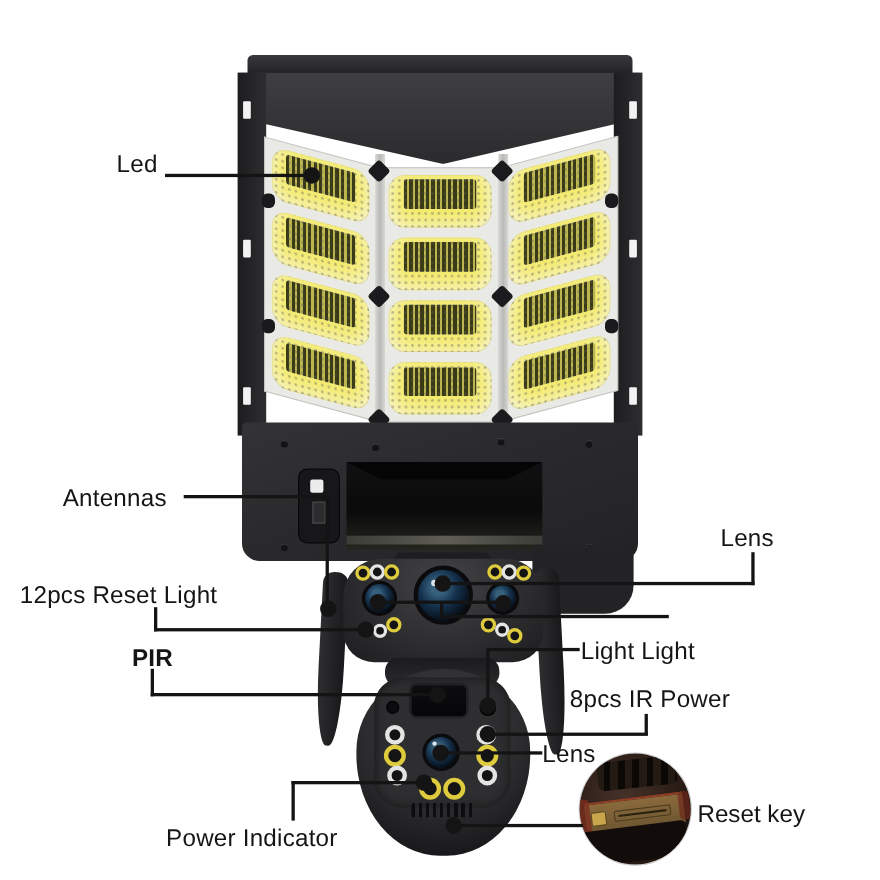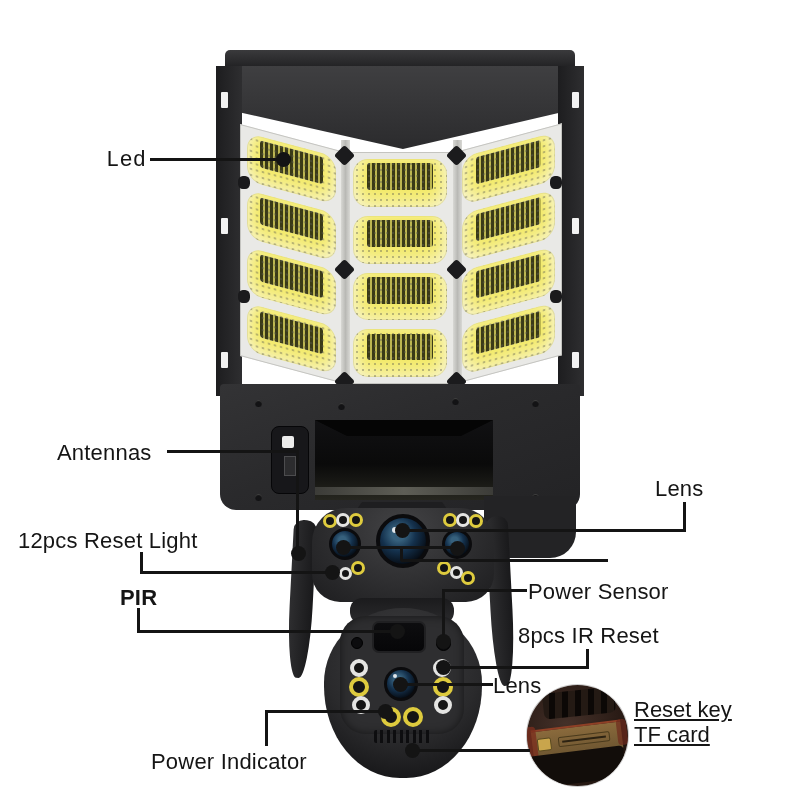--- a/index.html
+++ b/index.html
@@ -258,28 +258,27 @@
   <div class="ln" style="left:140px;top:571px;width:194px;height:3px;"></div>
   <div class="dot" style="left:325px;top:565px;"></div>
 
   <div class="ln" style="left:265px;top:710px;width:122px;height:3px;"></div>
   <div class="ln" style="left:265px;top:710px;width:3px;height:36px;"></div>
   <div class="dot" style="left:378px;top:704px;"></div>
 
   <div class="ln" style="left:412px;top:749px;width:118px;height:3px;"></div>
   <div class="dot" style="left:405px;top:743px;"></div>
 
-  <div class="lbl" style="left:106px;top:148px;font-family:Liberation Mono, monospace;">Led</div>
+  <div class="lbl" style="left:106px;top:136px;">Led</div>
   <div class="lbl" style="left:57px;top:440px;">Antennas</div>
   <div class="lbl" style="left:655px;top:476px;">Lens</div>
   <div class="lbl" style="left:18px;top:528px;">12pcs Reset Light</div>
   <div class="lbl" style="left:120px;top:585px;font-weight:bold;">PIR</div>
-  <div class="lbl" style="left:528px;top:579px;">Power Sensor</div>
-  <div class="lbl" style="left:518px;top:623px;">8pcs IR Reset</div>
+  <div class="lbl" style="left:528px;top:579px;">Light Light</div>
+  <div class="lbl" style="left:518px;top:623px;">8pcs IR Power</div>
   <div class="lbl" style="left:493px;top:673px;">Lens</div>
   <div class="lbl" style="left:151px;top:749px;">Power Indicator</div>
 
-  <div class="reset-block" style="left:634px;top:697px;text-decoration:underline;">
+  <div class="reset-block" style="left:634px;top:727px;">
     <div>Reset key</div>
-    <div>TF card</div>
   </div>
 
 </div>
 
 </body></html>

